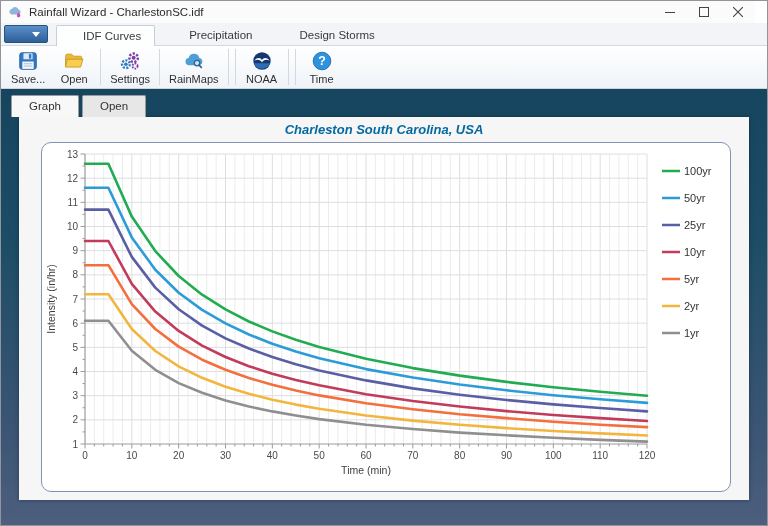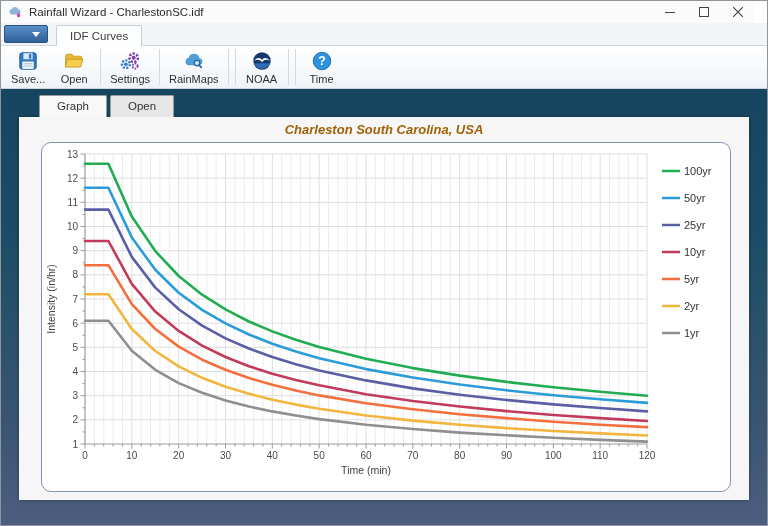--- a/index.html
+++ b/index.html
@@ -10,34 +10,34 @@
   .titlebar { position:absolute; top:0; left:0; right:12px; height:22px; background:#fbfbfb; display:flex; align-items:center; }
   .app-icon { margin-left:7px; width:15px; height:15px; display:flex; align-items:center; }
   .title-text { margin-left:6px; font-size:11.5px; color:#2b2b2b; }
   .win-controls { position:absolute; right:0; top:0; height:22px; display:flex; }
   .win-btn { width:34px; height:22px; display:flex; align-items:center; justify-content:center; }
 
   
   .ribbon-row { position:absolute; top:22px; left:0; right:0; height:23px; background:#f2f4f7; border-bottom:1px solid #d4d9df; display:flex; align-items:flex-end; }
   .app-menu-btn { position:relative; align-self:center; margin-left:3px; width:44px; height:18px; border-radius:2px; background:linear-gradient(#5a8fca,#2e6096); border:1px solid #27537f; display:flex; align-items:center; justify-content:flex-end; }
   .caret { width:0; height:0; border-left:4px solid transparent; border-right:4px solid transparent; border-top:5px solid #fff; margin-right:7px; }
-  .ribbon-tab { margin-left:8px; padding:4px 13px 4px 13px; font-size:11.5px; color:#3a3a3a; position:relative; }
+  .ribbon-tab { margin-left:8px; padding:4px 13px 4px 26px; font-size:11.5px; color:#3a3a3a; position:relative; }
   .ribbon-tab.active { background:#fdfefe; border:1px solid #c9ced6; border-bottom:none; border-radius:2px 2px 0 0; margin-bottom:-1px; z-index:3; }
 
   
   .toolbar { position:absolute; top:45px; left:0; right:0; height:43px; background:linear-gradient(#ffffff,#eff3f8); border-bottom:1px solid #cfd4da; display:flex; align-items:center; padding-left:4px; }
   .tb-btn { min-width:46px; padding:0 6px; height:40px; display:flex; flex-direction:column; align-items:center; justify-content:center; border-radius:3px; }
   .tb-icon { height:22px; display:flex; align-items:center; }
   .tb-icon svg { width:22px; height:22px; }
   .tb-label { font-size:11px; color:#2f2f2f; margin-top:1px; white-space:nowrap; }
   .tb-sep { width:1px; height:36px; background:#d5d9de; margin:0 3px; }
 
   
   .workspace { position:absolute; top:88px; left:0; right:0; bottom:0; background:linear-gradient(180deg,#16465f 0%,#1d4d66 35%,#3b5574 78%,#4d5e7e 100%); }
-  .view-tabs { position:absolute; top:6px; left:38px; display:flex; z-index:2; }
+  .view-tabs { position:absolute; top:6px; left:10px; display:flex; z-index:2; }
   .view-tab { padding:4px 17px; font-size:11.5px; color:#333; background:#e7e7e7; border:1px solid #9b9b9b; border-bottom:none; border-radius:2px 2px 0 0; margin-right:3px; height:22px; }
   .view-tab.active { background:#f8f8f8; }
   .panel { position:absolute; top:28px; left:18px; right:18px; bottom:25px; background:#f6f6f6; box-shadow:0 0 4px rgba(0,0,0,.35); }
   .chart-title { margin-top:5px; text-align:center; font-size:13px; font-weight:bold; font-style:italic; }
   .chart-frame { position:absolute; left:22px; top:25px; width:690px; height:350px; background:#ffffff; border:1px solid #8292b4; border-radius:10px; overflow:hidden; }
   .chart-frame svg { display:block; }
 </style>
 </head>
 <body>
 
@@ -68,20 +68,22 @@
           </svg>
       </div>
     </div>
   </div>
 
   <div class="ribbon-row">
     <div class="app-menu-btn">
       <span class="caret"></span>
     </div>
     <div class="ribbon-tab active">IDF Curves</div>
+    <div class="ribbon-tab">Precipitation</div>
+    <div class="ribbon-tab">Design Storms</div>
   </div>
 
   <div class="toolbar">
 
     <div class="tb-btn">
       <span class="tb-icon">
         <svg viewBox="0 0 24 24">
           <rect x="3" y="3" width="18" height="18" rx="2.5" fill="#3279c1" stroke="#215e9c" stroke-width="1"></rect>
           <rect x="7" y="3.6" width="10" height="6.6" rx="0.6" fill="#dde9f6"></rect>
           <rect x="13" y="4.4" width="2.6" height="5" fill="#3279c1"></rect>
@@ -163,21 +165,21 @@
     </div>
 
   </div>
 
   <div class="workspace">
     <div class="view-tabs">
       <div class="view-tab active">Graph</div>
       <div class="view-tab">Open</div>
     </div>
     <div class="panel">
-      <div class="chart-title" id="chart-title" style="color: #a16207;">Charleston South Carolina, USA</div>
+      <div class="chart-title" id="chart-title" style="color: #0369a1;">Charleston South Carolina, USA</div>
       <div class="chart-frame">
         <svg id="chart-svg" width="688" height="348" viewBox="0 0 688 348">
             <g>
               <line x1="52.36666666666667" y1="11" x2="52.36666666666667" y2="301" stroke="#ececec" stroke-width="1"></line>
               <line x1="61.733333333333334" y1="11" x2="61.733333333333334" y2="301" stroke="#ececec" stroke-width="1"></line>
               <line x1="71.1" y1="11" x2="71.1" y2="301" stroke="#ececec" stroke-width="1"></line>
               <line x1="80.46666666666667" y1="11" x2="80.46666666666667" y2="301" stroke="#ececec" stroke-width="1"></line>
               <line x1="89.83333333333333" y1="11" x2="89.83333333333333" y2="301" stroke="#dedede" stroke-width="1"></line>
               <line x1="99.2" y1="11" x2="99.2" y2="301" stroke="#ececec" stroke-width="1"></line>
               <line x1="108.56666666666666" y1="11" x2="108.56666666666666" y2="301" stroke="#ececec" stroke-width="1"></line>

